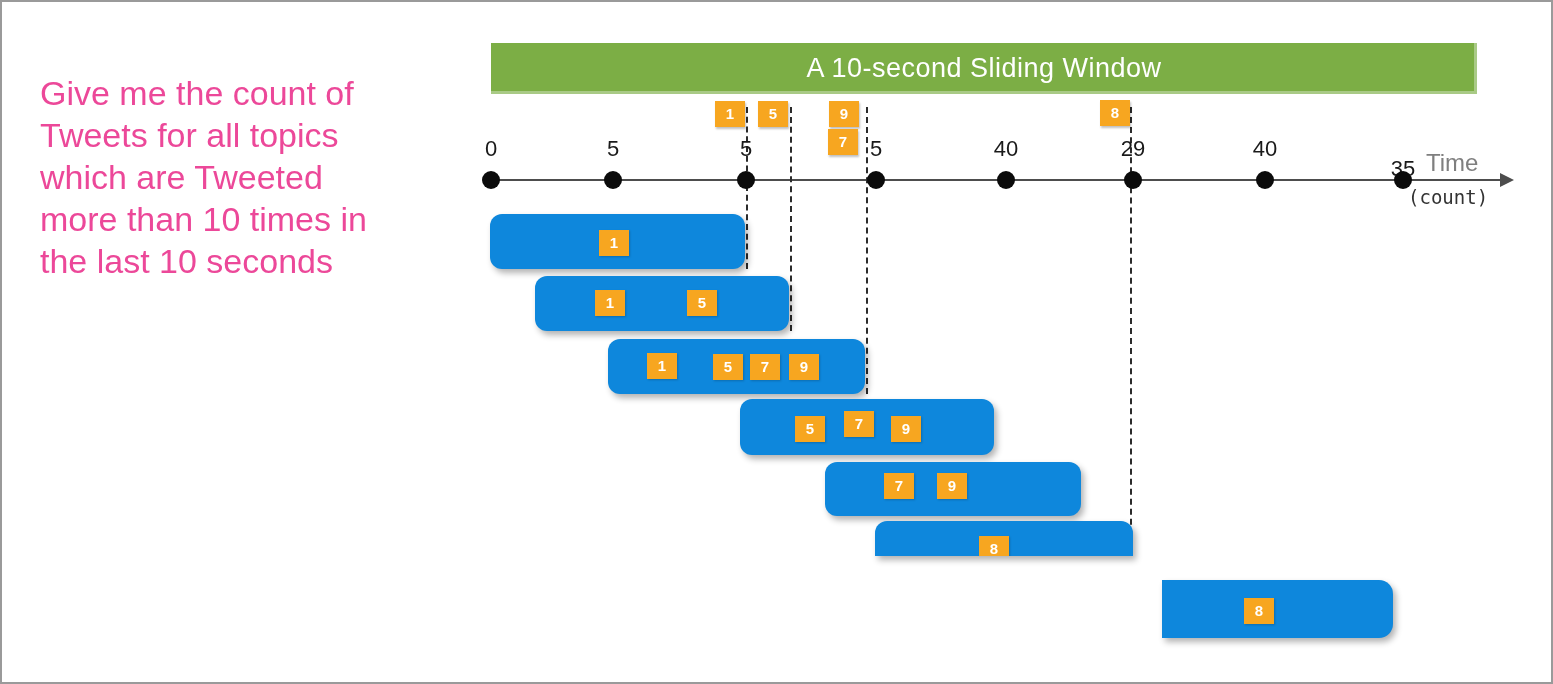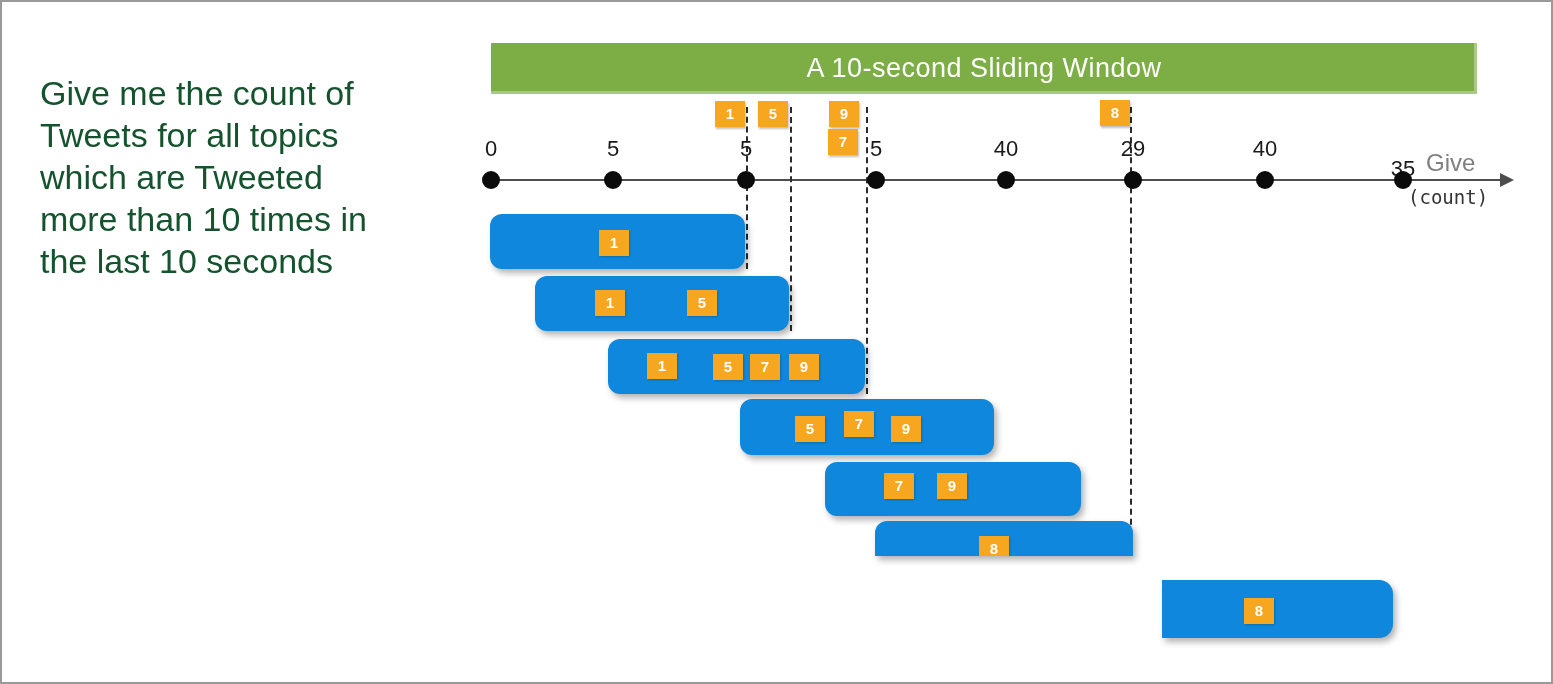--- a/index.html
+++ b/index.html
@@ -9,21 +9,21 @@
     box-sizing:border-box;
     border:2px solid #9a9a9a;
     background:#ffffff;
     font-family:"Liberation Sans","DejaVu Sans",sans-serif;
     overflow:hidden;
   }
   
   .query{
     position:absolute;left:38px;top:70px;width:420px;
     font-size:34px;line-height:42px;
-    color:#14532d;
+    color:#ec4899;
     white-space:pre-line;
   }
   
   .banner{
     position:absolute;left:489px;top:41px;width:986px;height:51px;
     background:#7cae45;
     box-shadow:inset -3px -3px 0 rgba(255,255,255,0.35);
     display:flex;align-items:center;justify-content:center;
   }
   .banner span{
@@ -74,21 +74,21 @@
 which are Tweeted
 more than 10 times in
 the last 10 seconds</div>
 
   <div class="banner">
     <span>A 10-second Sliding Window</span>
   </div>
 
   <div class="axis-line"></div>
   <div class="arrowhead"></div>
-  <div class="time-label">Give</div>
+  <div class="time-label">Time</div>
   <div class="secs-label">(count)</div>
 
   <div id="gen-dashes">
       <div class="dash" style="left: 744px; top: 105px; height: 162px;"></div>
       <div class="dash" style="left: 788px; top: 105px; height: 224px;"></div>
       <div class="dash" style="left: 864px; top: 105px; height: 287px;"></div>
       <div class="dash" style="left: 1128px; top: 105px; height: 448px;"></div>
     </div>
   <div id="gen-ticks">
       <div class="tick-label" style="left: 464px;">0</div>

